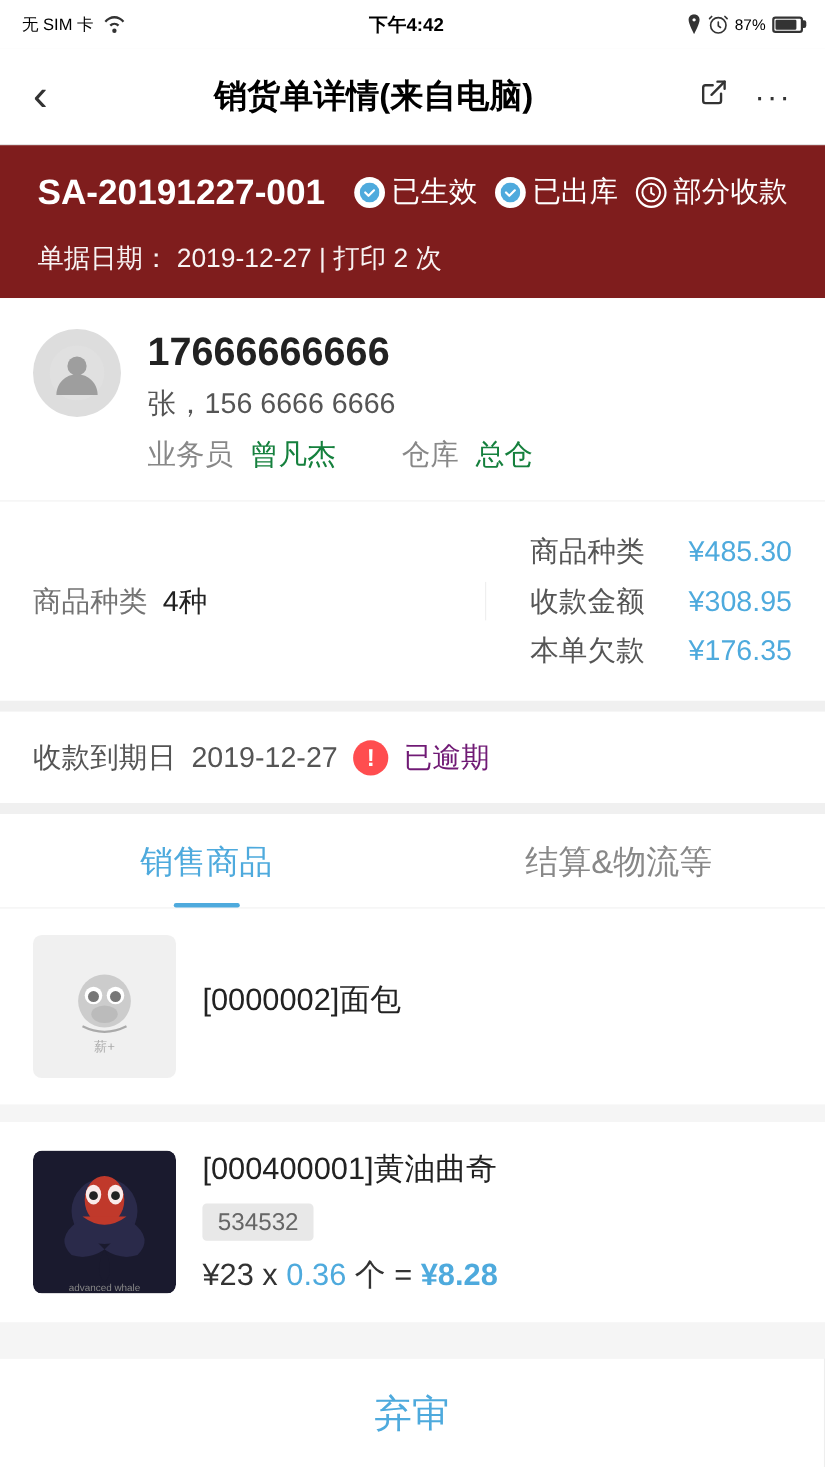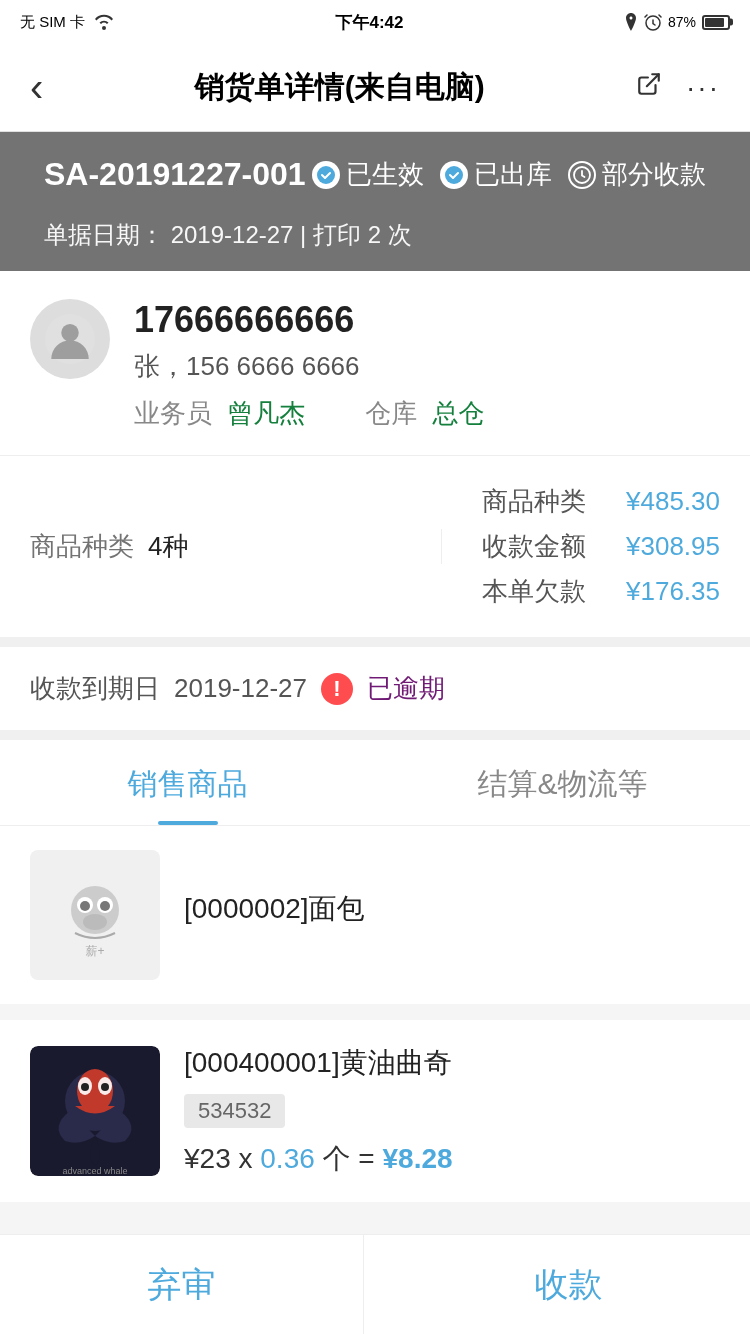--- a/index.html
+++ b/index.html
@@ -45,22 +45,22 @@
     }
     .nav-icon {
       font-size: 28px;
       color: #333;
       cursor: pointer;
     }
     .nav-right { display: flex; align-items: center; gap: 24px; }
 
     
     .blue-header {
-      background: #737373;
-      padding: 24px 44px 20px;
+      background: #7f1d1d;
+      padding: 24px 34px 20px;
     }
     .blue-header .order-id {
       font-size: 32px;
       font-weight: 700;
       color: #fff;
       margin-bottom: 12px;
     }
     .blue-header .status-tags {
       display: flex;
       align-items: center;
@@ -536,16 +536,13 @@
     </div>
   </div>
 
   <div style="height:100px;"></div>
 </div>
 
 <div class="bottom-bar">
   <div class="bottom-btn">
     <span>弃审</span>
   </div>
-  <div class="bottom-btn">
-    <span>收款</span>
-  </div>
 </div>
 
 </body></html>

